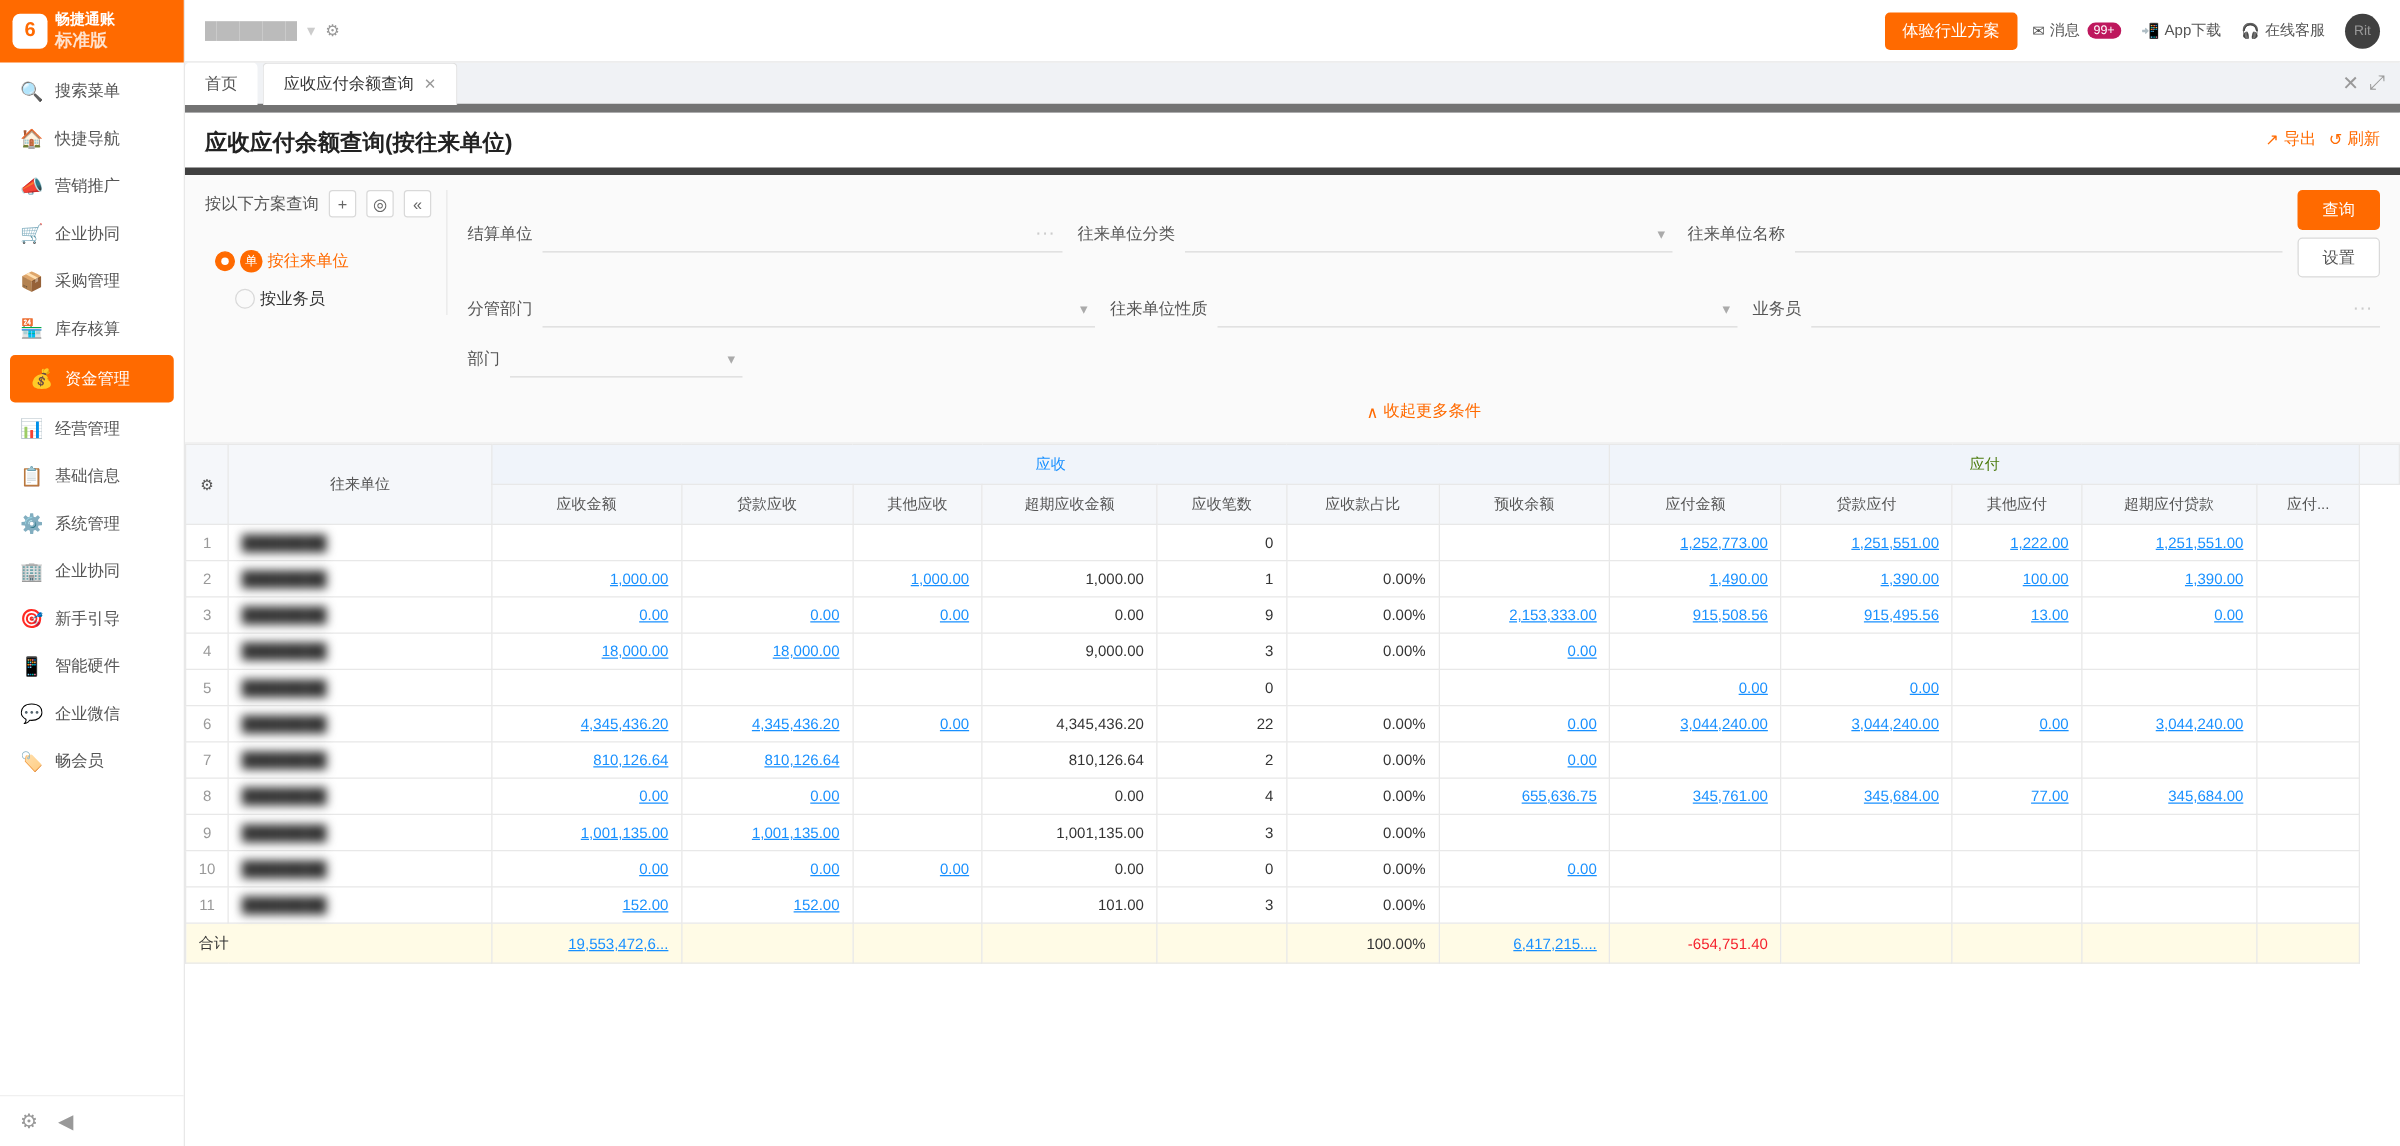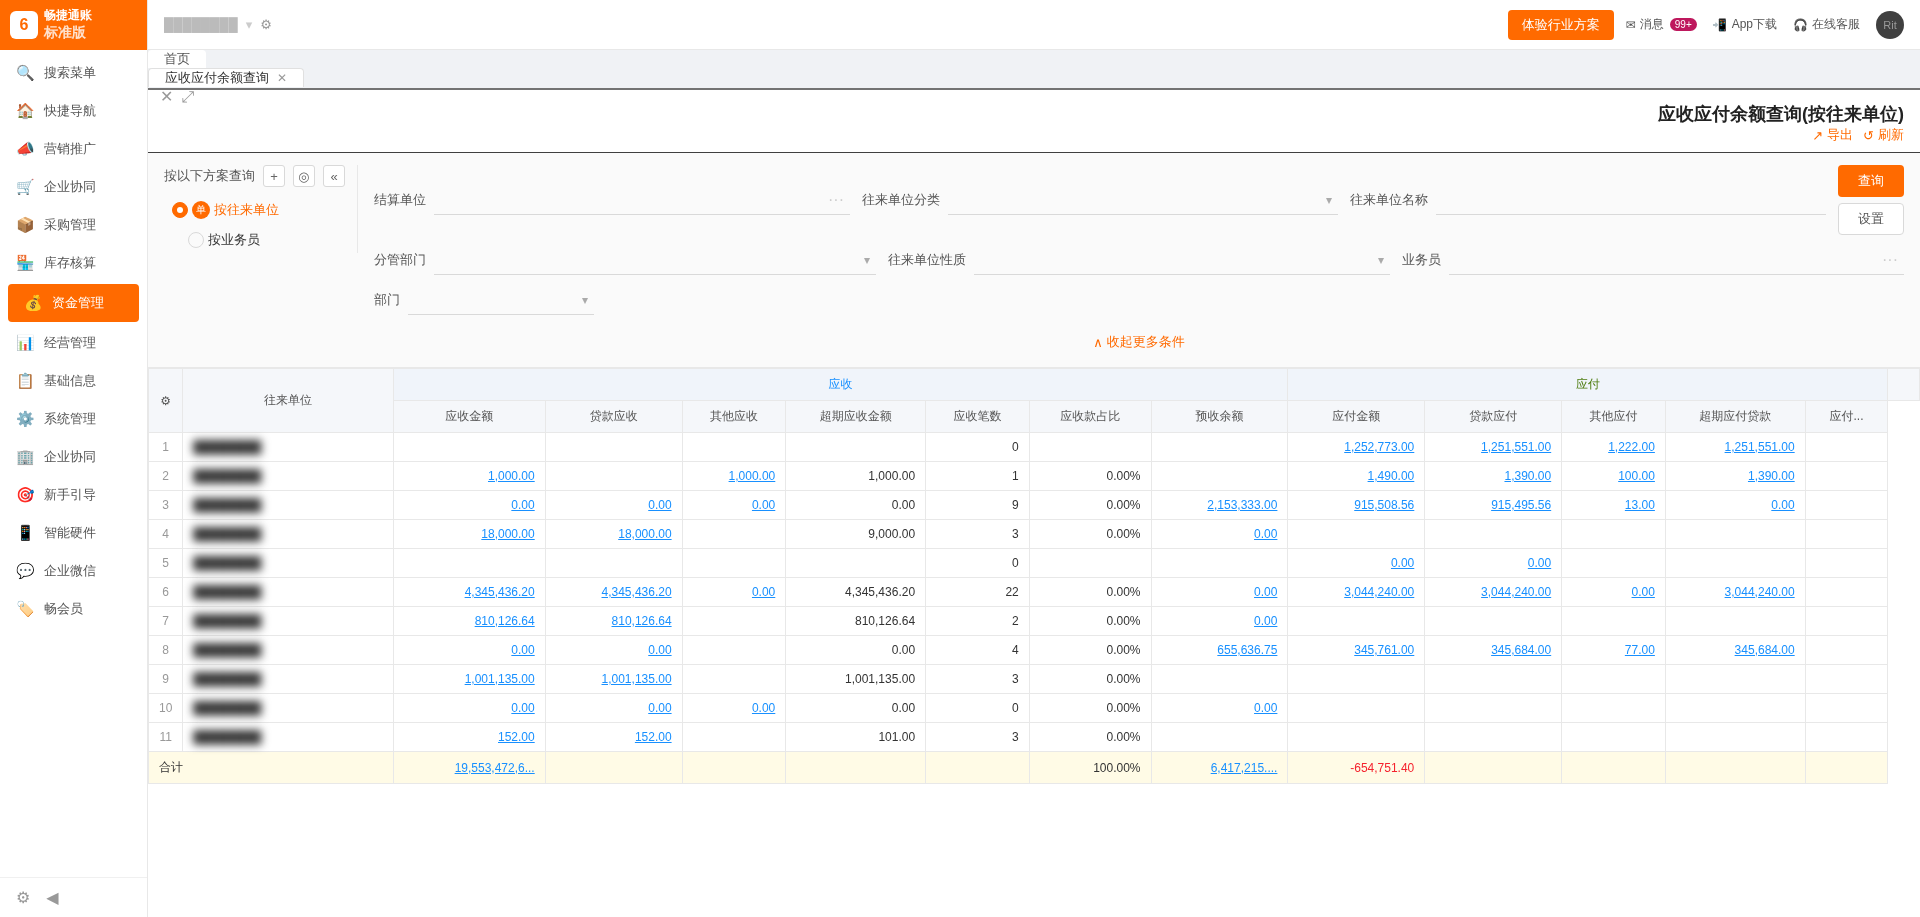--- a/index.html
+++ b/index.html
@@ -56,22 +56,22 @@
       padding: 1px 5px; font-size: 10px; margin-left: 2px;
     }
     .header-avatar {
       width: 28px; height: 28px; background: #404040; border-radius: 50%;
       display: flex; align-items: center; justify-content: center; font-size: 11px; color: #999;
     }
 
     
     .tab-bar {
       position: fixed; left: 148px; top: 50px; right: 0; height: 40px;
-      background: #f0f2f5; border-bottom: 2px solid #737373; z-index: 98;
-      display: flex; align-items: flex-start; flex-direction: column;
+      background: #f0f2f5; border-bottom: 7px solid #737373; z-index: 98;
+      display: flex; align-items: center;
     }
     .tab-item {
       height: 34px; padding: 0 16px; display: flex; align-items: center;
       background: #e8e8e8; cursor: pointer; border-radius: 4px 4px 0 0;
       gap: 8px; font-size: 13px; color: #555; margin-right: 4px;
     }
     .tab-item.active {
       background: #fff; color: #333; font-weight: 500;
       border: 1px solid #e0e0e0; border-bottom: none;
     }
@@ -80,40 +80,39 @@
 
     
     .main-content {
       position: fixed; left: 148px; top: 90px; right: 0; bottom: 0;
       background: #fff; overflow: hidden; display: flex; flex-direction: column;
     }
 
     
     .page-header {
       padding: 12px 16px 8px; background: #fff;
-      display: flex; align-items: flex-end; justify-content: space-between;
-      border-bottom: 1px solid #404040;
-      flex-direction: column;
+      display: flex; align-items: flex-start; justify-content: space-between;
+      border-bottom: 6px solid #404040;
     }
     .page-title { font-size: 18px; font-weight: bold; color: #222; }
     .page-actions { display: flex; gap: 10px; align-items: center; }
     .btn-export, .btn-refresh {
       display: flex; align-items: center; gap: 4px;
       background: none; border: none; cursor: pointer; color: #ff6a00; font-size: 13px;
     }
 
     
     .filter-area {
       padding: 12px 16px; background: #fafafa; border-bottom: 1px solid #e8e8e8;
     }
     .filter-row {
       display: flex; align-items: center; gap: 12px; margin-bottom: 10px;
     }
     .filter-toolbar {
-      display: flex; align-items: center; gap: 8px; margin-bottom: 10px; flex-shrink: 0; text-align: center;
+      display: flex; align-items: center; gap: 8px; margin-bottom: 22px; flex-shrink: 0; text-align: center;
     }
     .filter-toolbar-label { font-size: 13px; color: #555; }
     .filter-toolbar-btn {
       width: 22px; height: 22px; border: 1px solid #d9d9d9; background: #fff;
       border-radius: 3px; display: flex; align-items: center; justify-content: center;
       cursor: pointer; color: #666; font-size: 13px;
     }
     .filter-option {
       display: flex; align-items: center; gap: 4px; cursor: pointer;
       font-size: 13px; padding: 4px 8px;

